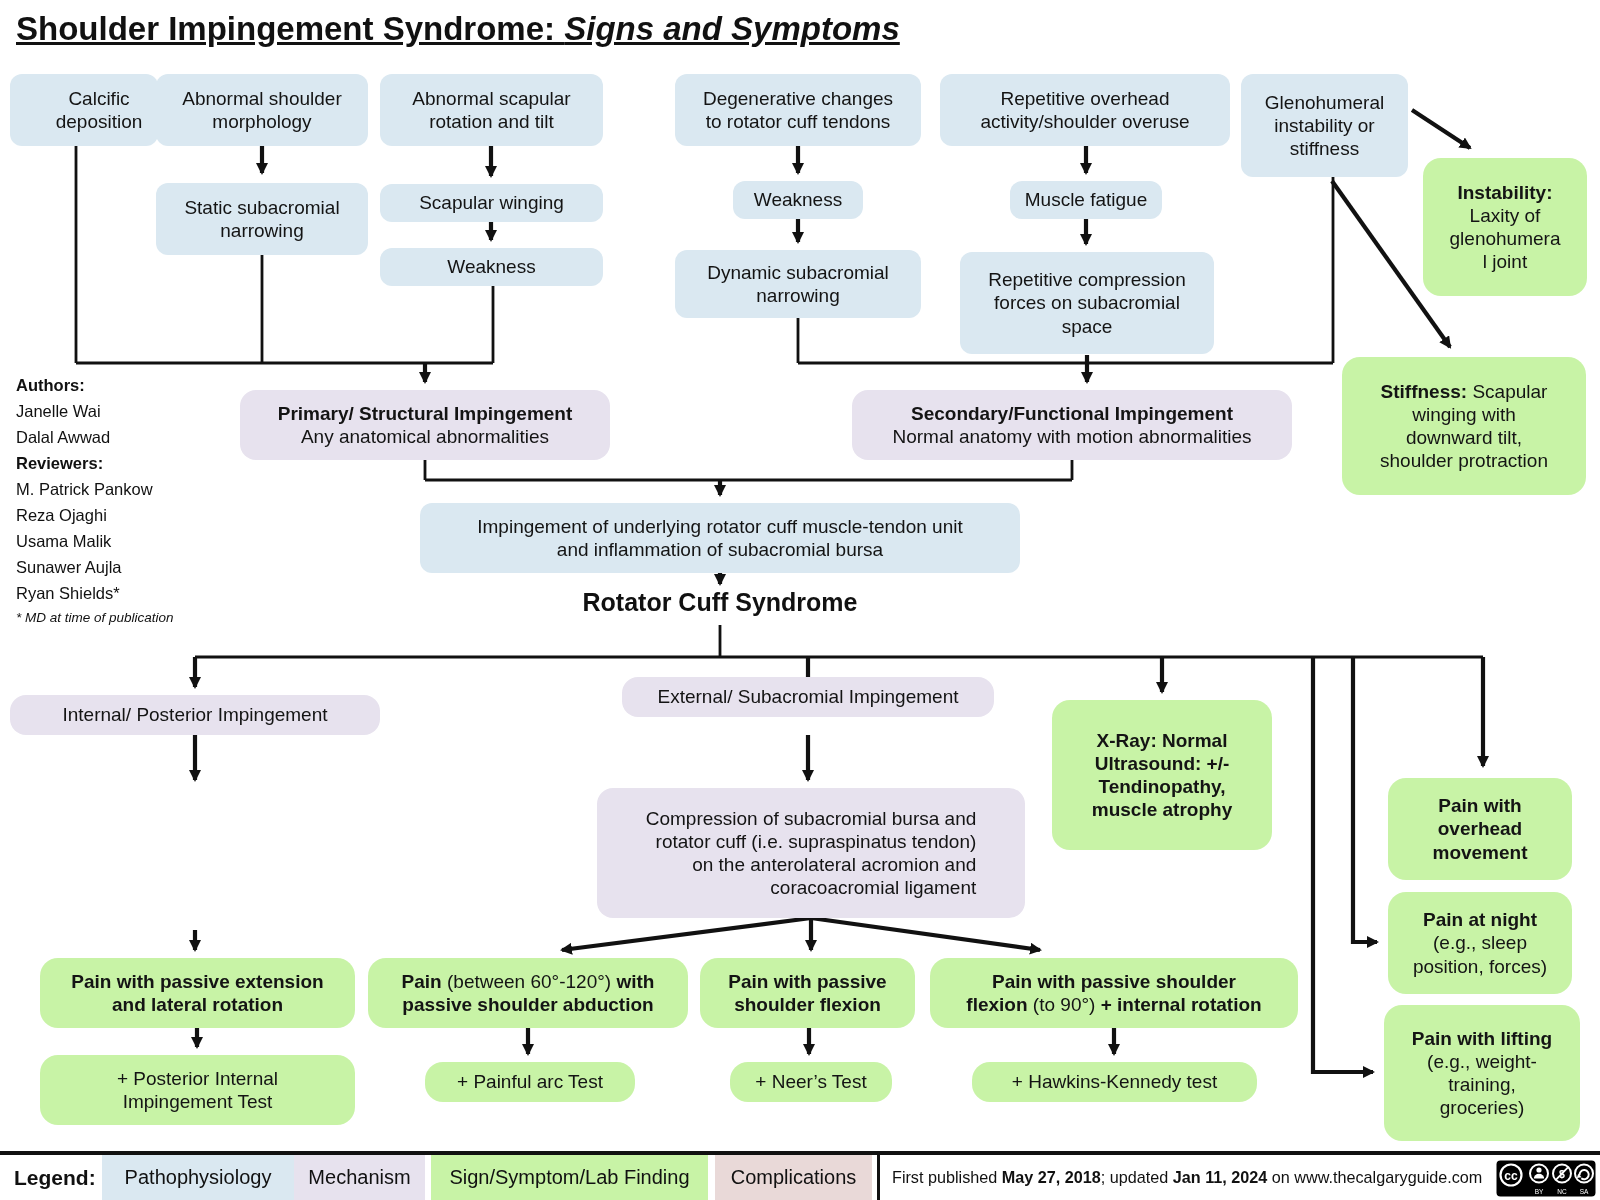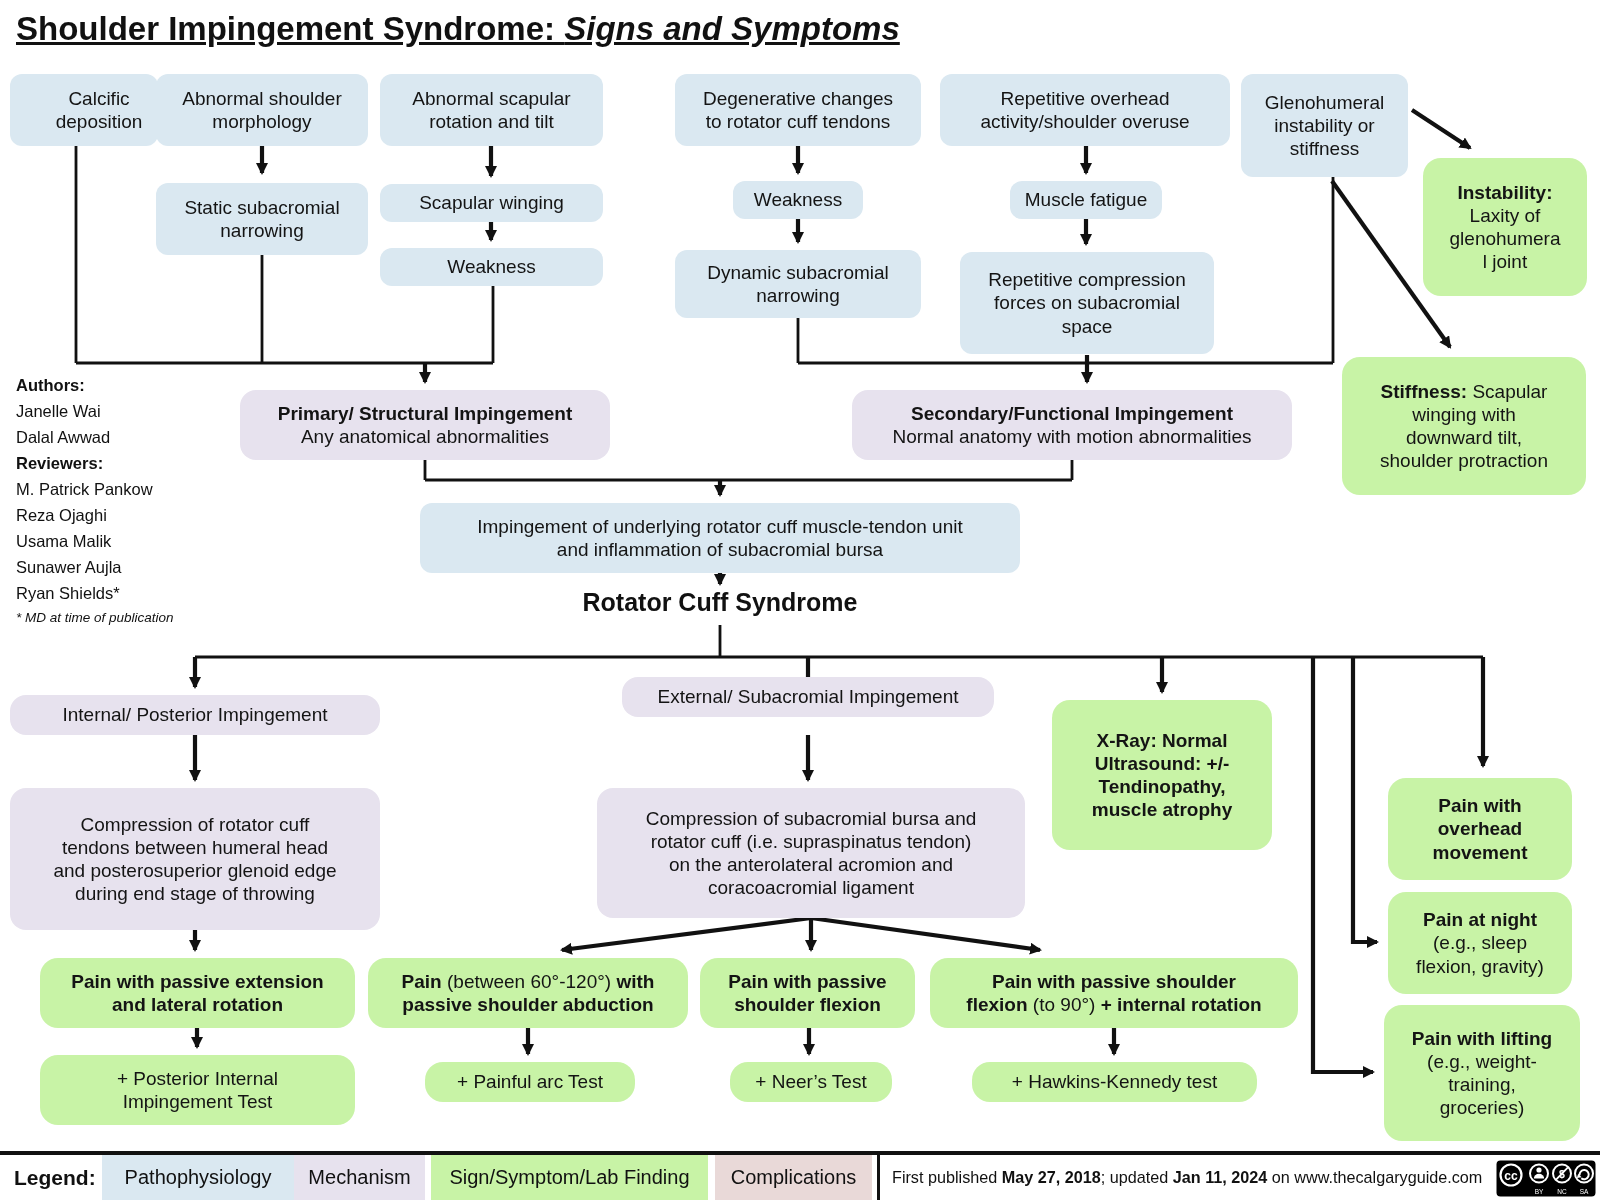--- a/index.html
+++ b/index.html
@@ -156,36 +156,32 @@
 
   <div id="rcs-heading">Rotator Cuff Syndrome</div>
 
   <div class="bx purple" style="left:10px;top:695px;width:370px;height:40px;">Internal/ Posterior Impingement</div>
   <div class="bx purple" style="left:622px;top:677px;width:372px;height:40px;">External/ Subacromial Impingement</div>
   <div class="bx green b" style="left:1052px;top:700px;width:220px;height:150px;">X-Ray: Normal
 Ultrasound: +/-
 Tendinopathy,
 muscle atrophy</div>
 
-  <div class="bx purple" style="left:10px;top:788px;width:370px;height:142px;">Compression of rotator cuff
-tendons between humeral head
-and posterosuperior glenoid edge
-during end stage of throwing</div>
-  <div class="bx purple" style="left:597px;top:788px;width:428px;height:130px;">Compression of subacromial bursa and
+  <div class="bx purple" style="left:597px;top:788px;width:428px;height:130px;text-align:right;">Compression of subacromial bursa and
 rotator cuff (i.e. supraspinatus tendon)
 on the anterolateral acromion and
 coracoacromial ligament</div>
 
   <div class="bx green b" style="left:1388px;top:778px;width:184px;height:102px;">Pain with
 overhead
 movement</div>
   <div class="bx green" style="left:1388px;top:892px;width:184px;height:102px;">
     <div class="b">Pain at night</div>
     <div>(e.g., sleep
-flexion, gravity)</div>
+position, forces)</div>
   </div>
   <div class="bx green" style="left:1384px;top:1005px;width:196px;height:136px;">
     <div class="b">Pain with lifting</div>
     <div>(e.g., weight-
 training,
 groceries)</div>
   </div>
 
   <div class="bx green b" style="left:40px;top:958px;width:315px;height:70px;">Pain with passive extension
 and lateral rotation</div>

